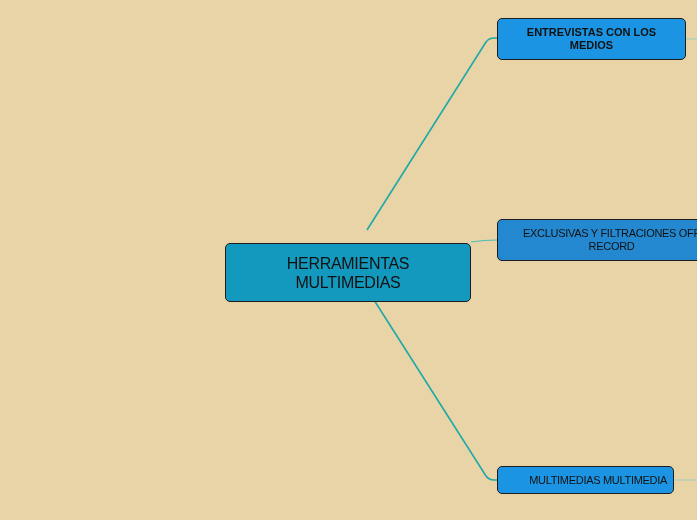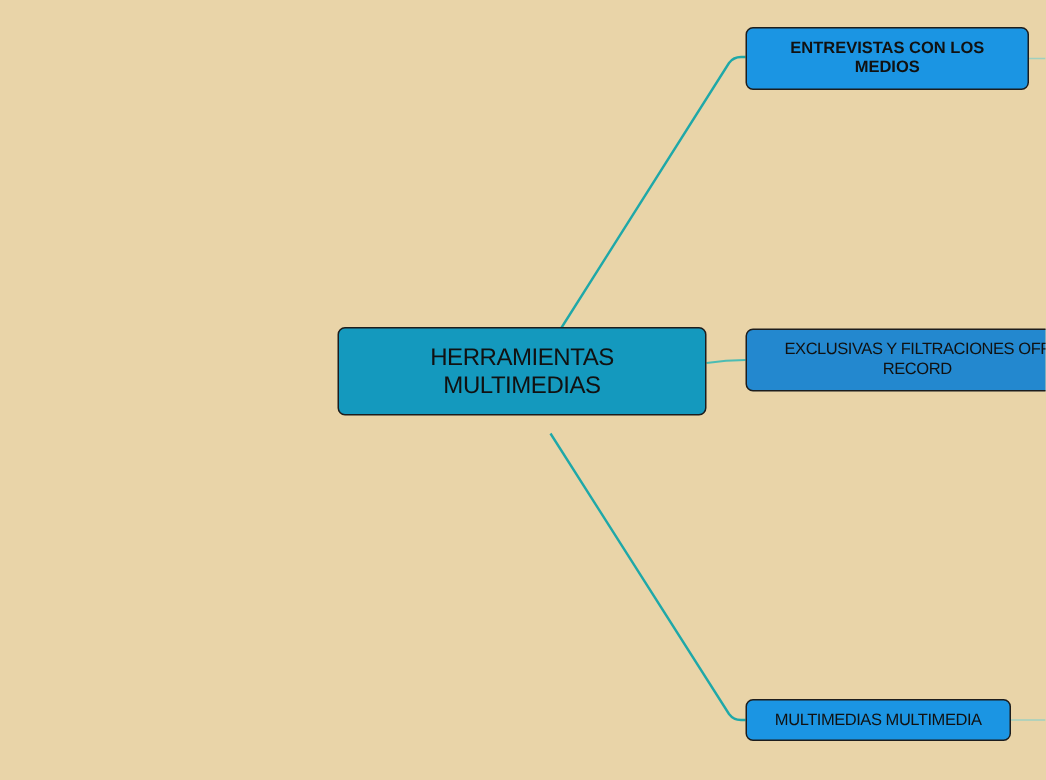--- a/index.html
+++ b/index.html
@@ -5,25 +5,25 @@
   html, body { margin: 0; padding: 0; }
   body {
     width: 697px; height: 520px; overflow: hidden;
     background: #e9d4a8; position: relative;
     font-family: "Liberation Sans", sans-serif;
   }
   svg.links { position: absolute; left: 0; top: 0; width: 697px; height: 520px; }
   .node {
     position: absolute; box-sizing: border-box;
     border: 1.5px solid #1d1d1d; border-radius: 5px;
-    display: flex; align-items: center; justify-content: center;
+    display: flex; align-items: center; justify-content: flex-end;
     text-align: center; color: #111; cursor: pointer;
   }
   .central {
-    left: 225px; top: 218px; width: 246px; height: 59px;
+    left: 225px; top: 243px; width: 246px; height: 59px;
     background: #1499be; font-size: 16px; line-height: 19px; font-weight: normal;
     letter-spacing: -0.3px; padding: 0 10px;
   }
   .sub {
     background: #1b95e3; font-size: 11px; line-height: 13px; font-weight: bold;
     padding: 0 6px;
   }
   .sub.alt { background: #2388cf; font-weight: normal; letter-spacing: -0.3px; }
   .n1 { left: 497px; top: 18px; width: 189px; height: 42px; }
   .n2 { left: 497px; top: 219px; width: 215px; height: 42px; justify-content: flex-start; padding-left: 20px; white-space: nowrap; }

